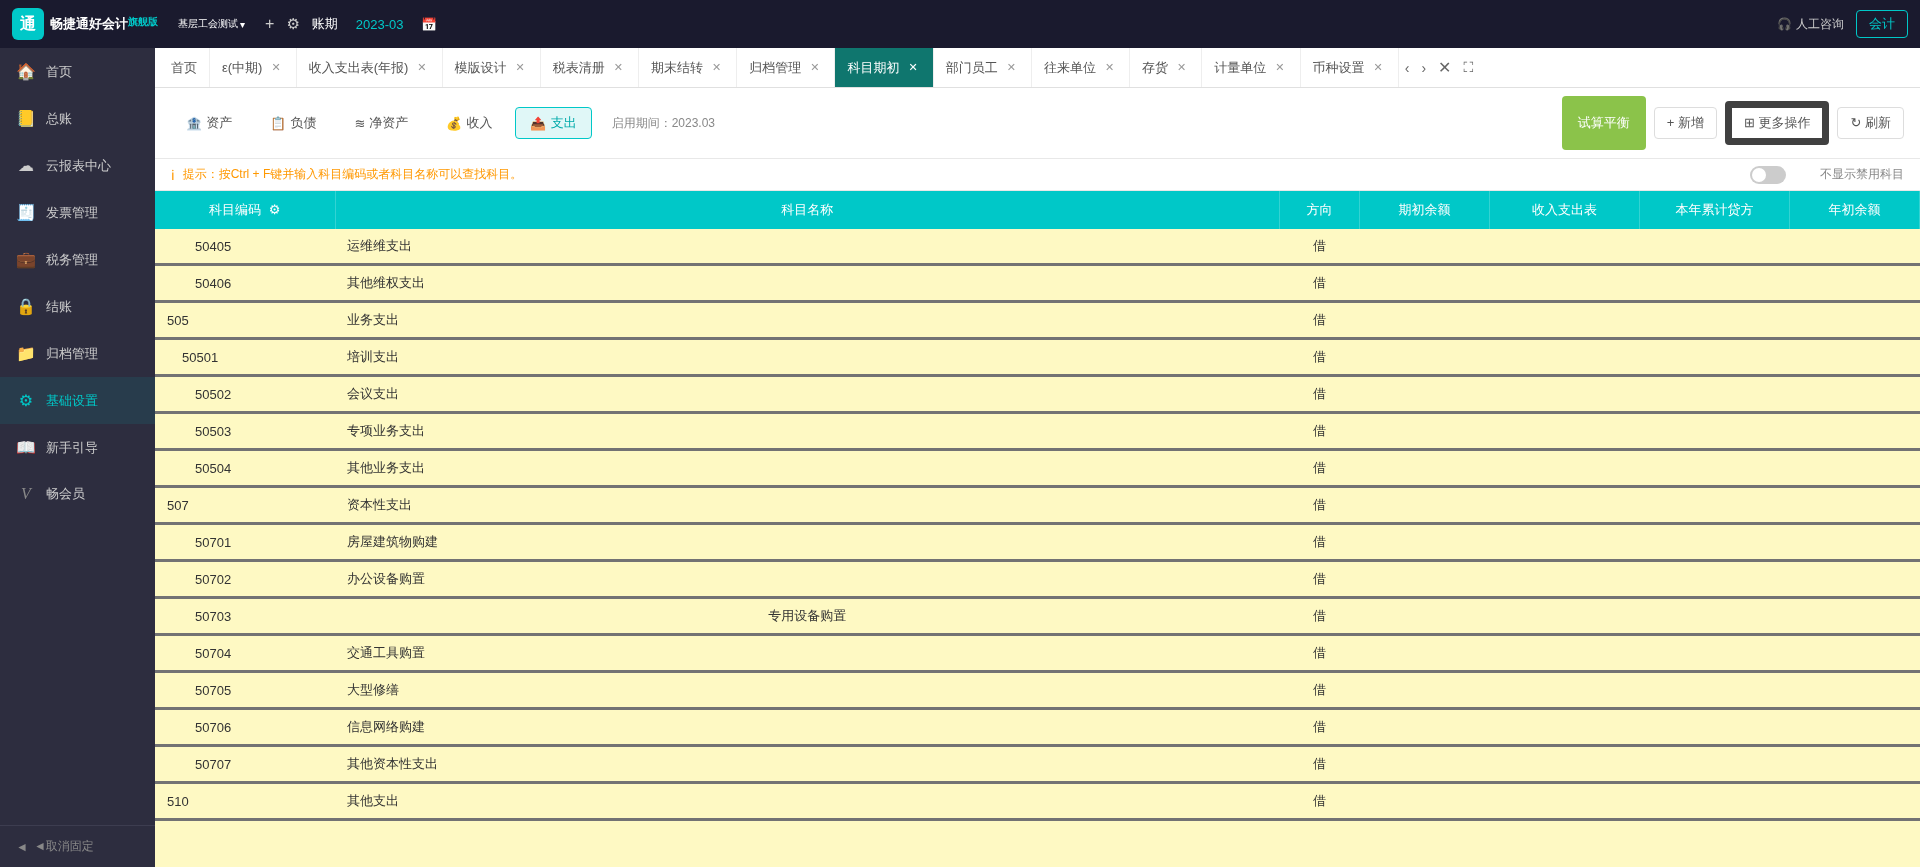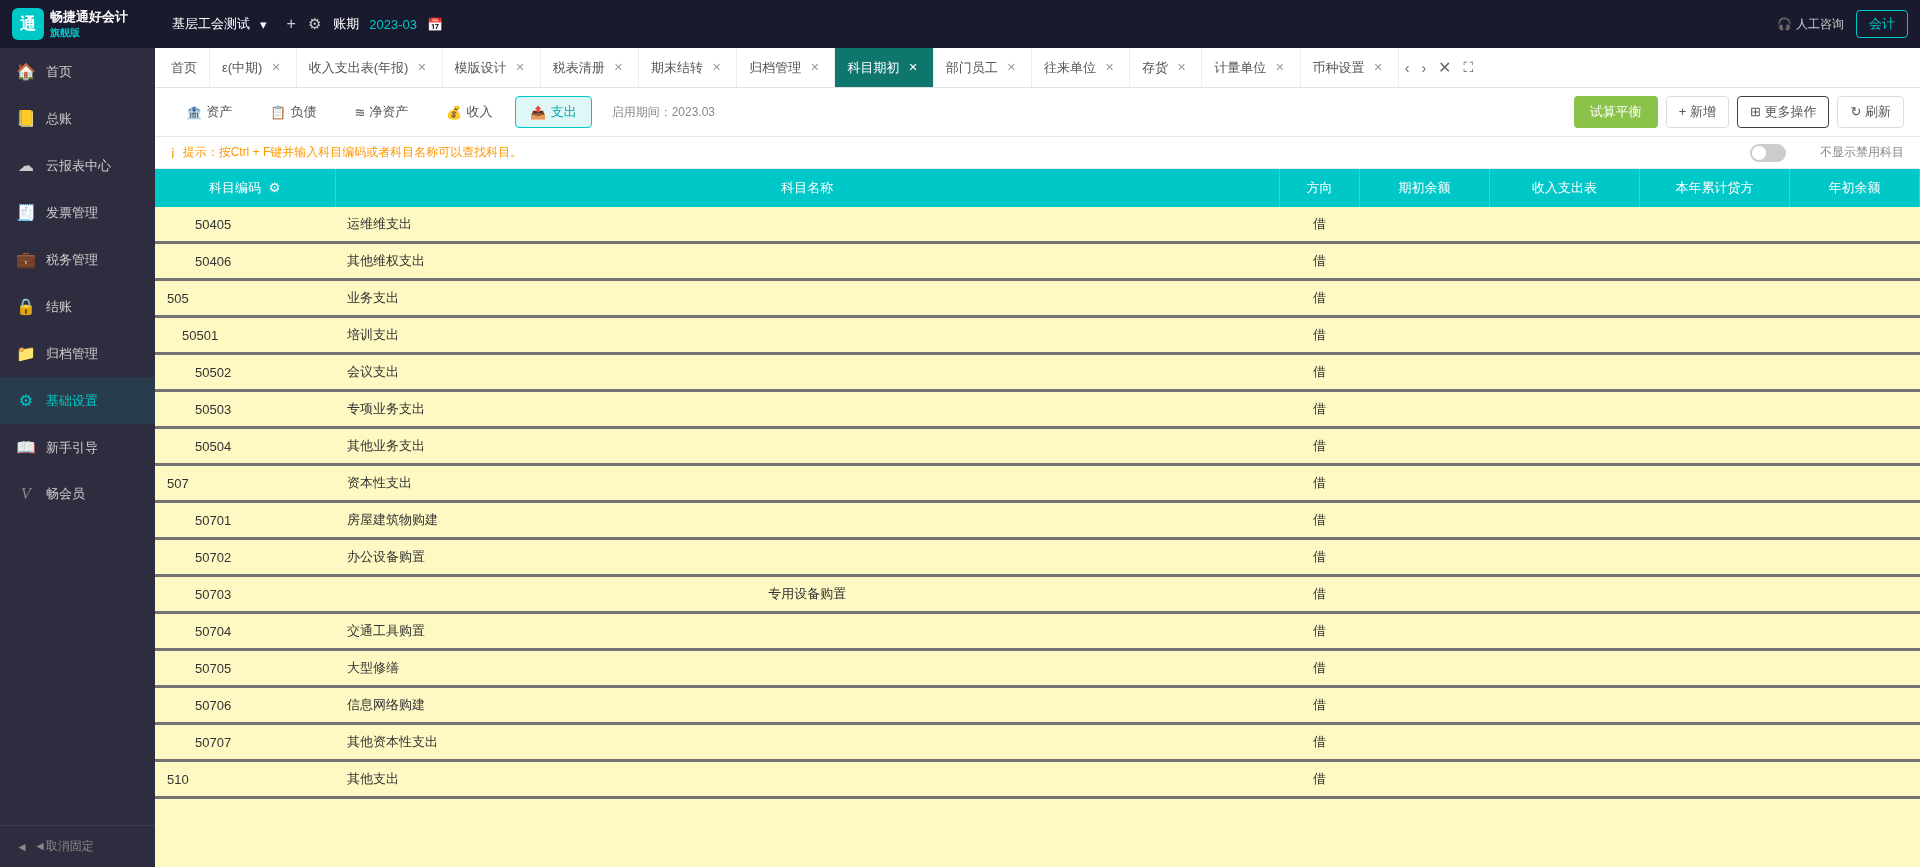--- a/index.html
+++ b/index.html
@@ -28,47 +28,47 @@
       height: 32px;
       background: #00c8c8;
       border-radius: 6px;
       display: flex;
       align-items: center;
       justify-content: center;
       color: white;
       font-size: 16px;
       font-weight: bold;
     }
-    .logo-text { display: flex; flex-direction: column; }
+    .logo-text { display: flex; flex-direction: row; }
     .logo-main { color: #fff; font-size: 13px; }
     .logo-sub { color: #00c8c8; font-size: 10px; }
 
     .company-selector {
       display: flex;
       align-items: center;
-      gap: 10px;
+      gap: 2px;
       color: #fff;
-      font-size: 13px;
+      font-size: 10px;
       cursor: pointer;
       padding: 4px 8px;
       border-radius: 4px;
     }
 
     .header-actions {
       margin-left: auto;
       display: flex;
       align-items: center;
       gap: 12px;
     }
     .period-info {
       color: #fff;
       font-size: 13px;
       display: flex;
       align-items: center;
-      gap: 10px;
+      gap: 18px;
     }
     .customer-service {
       color: #ccc;
       font-size: 12px;
       cursor: pointer;
       display: flex;
       align-items: center;
       gap: 4px;
     }
     .accountant-btn {
@@ -229,41 +229,41 @@
       background: #fff;
       border-radius: 50%;
       top: 2px;
       left: 2px;
       transition: left 0.2s;
     }
     .btn-balance {
       background: #8bc34a;
       color: #fff;
       border: none;
-      padding: 7px 16px;
+      padding: 18px 16px;
       border-radius: 4px;
       cursor: pointer;
       font-size: 13px;
     }
     .btn-add {
       background: transparent;
       color: #555;
       border: 1px solid #ddd;
       padding: 6px 12px;
       border-radius: 4px;
       cursor: pointer;
       font-size: 13px;
       display: flex;
       align-items: center;
       gap: 4px;
     }
     .btn-more {
       background: transparent;
       color: #555;
-      border: 1px solid #404040;
+      border: 7px solid #404040;
       padding: 6px 12px;
       border-radius: 4px;
       cursor: pointer;
       font-size: 13px;
       display: flex;
       align-items: center;
       gap: 4px;
     }
     .btn-refresh {
       background: transparent;

